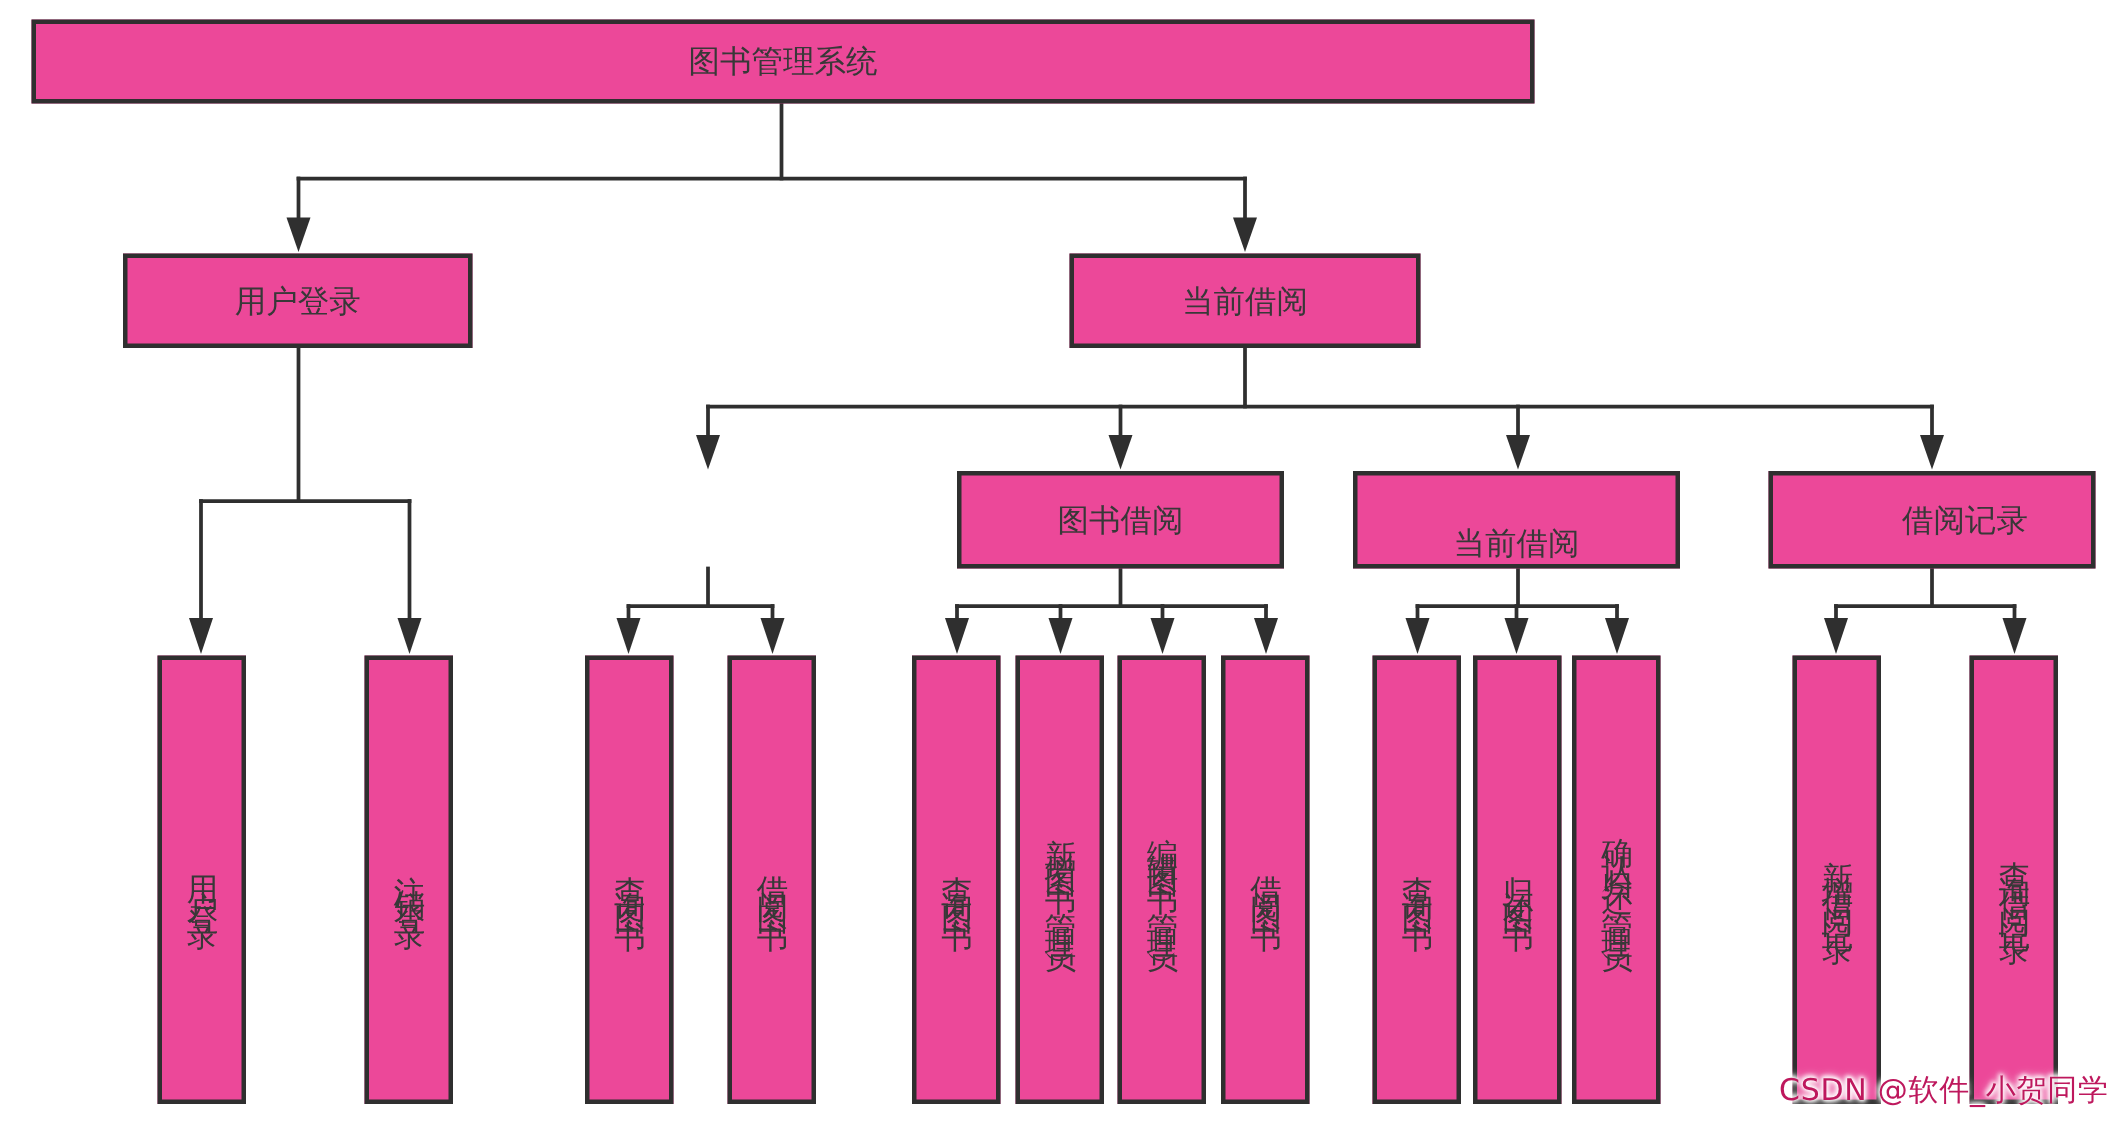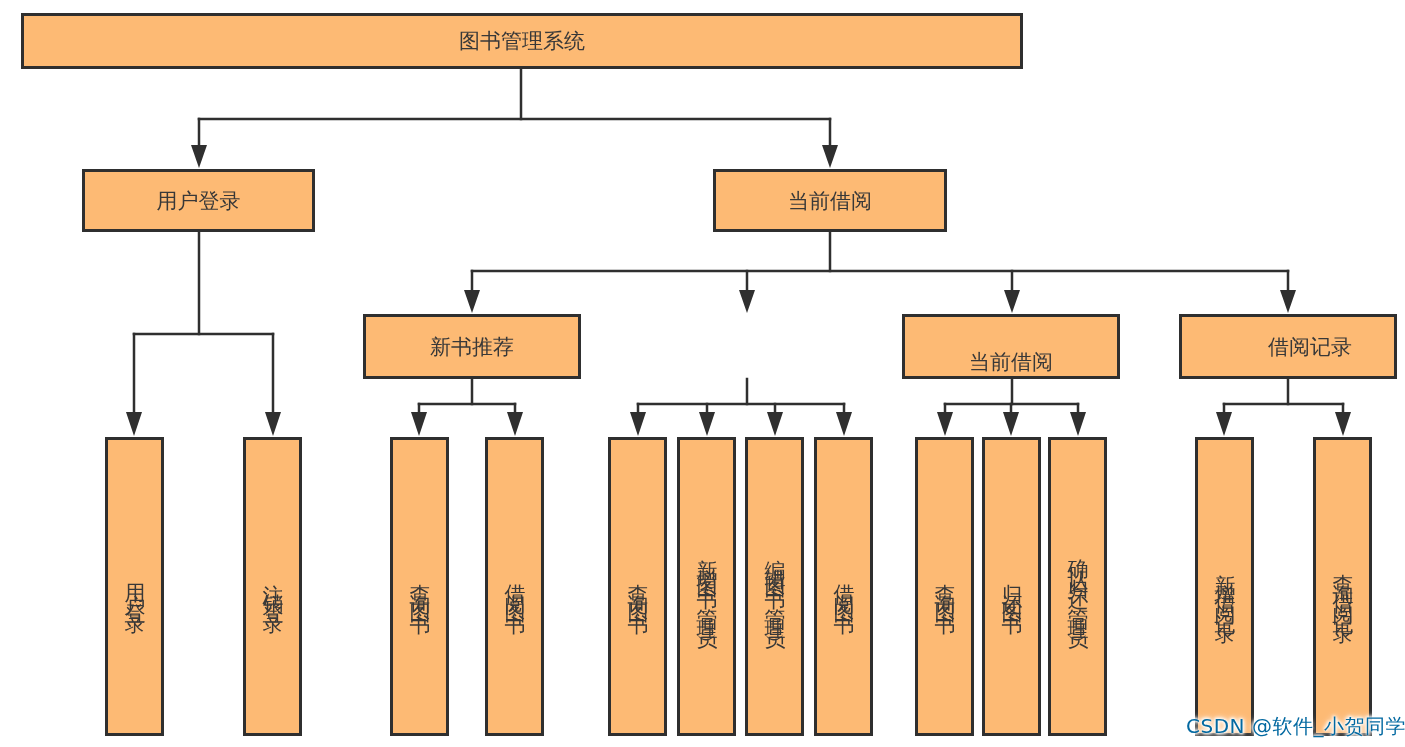--- a/index.html
+++ b/index.html
@@ -20,21 +20,21 @@
     position: absolute;
     left: 0;
     top: 0;
     width: 1405px;
     height: 747px;
     z-index: 1;
   }
   .node {
     position: absolute;
     box-sizing: border-box;
-    background: #fdba74;
+    background: #ec4899;
     border: 3px solid #2f2f2f;
     display: flex;
     align-items: center;
     justify-content: center;
     font-size: 21px;
     color: #383838;
     z-index: 2;
     white-space: nowrap;
   }
   .v-node .label {
@@ -65,21 +65,21 @@
   #n-leaf-cb-confirm { left: 1048px; }
   #n-leaf-br-add     { left: 1195px; }
   #n-leaf-br-query   { left: 1313px; }
   .watermark {
     position: absolute;
     left: 1186px;
     top: 713px;
     z-index: 3;
     font-size: 20px;
     letter-spacing: 0.5px;
-    color: #0369a1;
+    color: #be185d;
     text-shadow: 0 0 2px #ffffff, 0 0 4px #ffffff, 0 0 6px #ffffff,
                  0 0 8px #ffffff, 1px 1px 3px #ffffff, -1px -1px 3px #ffffff;
     white-space: nowrap;
   }
 </style>
 </head>
 <body>
 
 <div class="canvas">
 
@@ -163,22 +163,22 @@
     <span class="label">图书管理系统</span>
   </div>
 
   <div class="node h-node" id="n-user-login">
     <span class="label">用户登录</span>
   </div>
   <div class="node h-node" id="n-book-mgmt">
     <span class="label">当前借阅</span>
   </div>
 
-  <div class="node h-node" id="n-new-book-rec">
-    <span class="label">新书推荐</span>
+  <div class="node h-node" id="n-book-borrow">
+    <span class="label">图书借阅</span>
   </div>
   <div class="node h-node" id="n-current-borrow">
     <span class="label">当前借阅</span>
   </div>
   <div class="node h-node" id="n-borrow-record">
     <span class="label">借阅记录</span>
   </div>
 
   <div class="node v-node leaf" id="n-leaf-user-login">
     <span class="label">用户登录</span>

